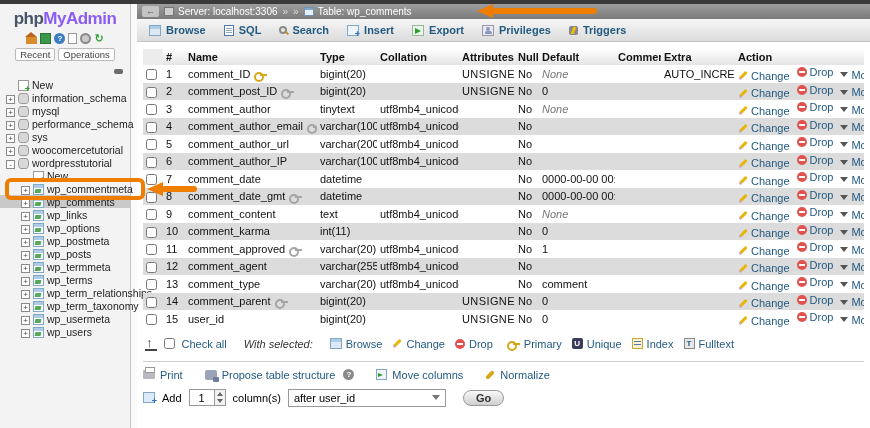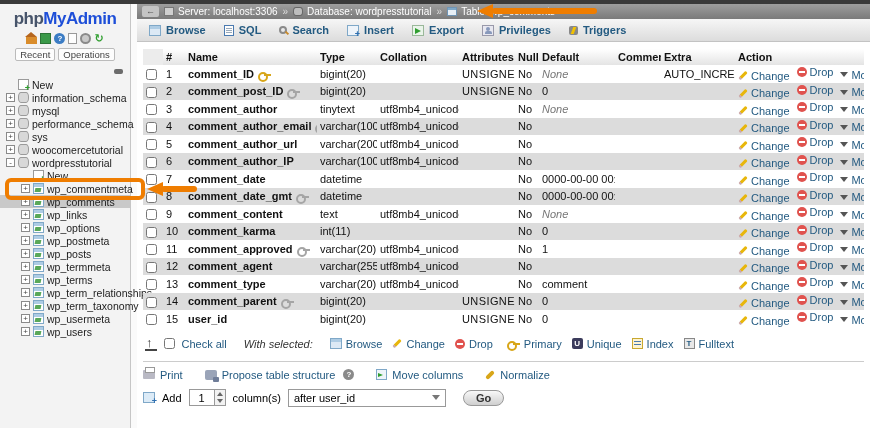--- a/index.html
+++ b/index.html
@@ -7,29 +7,29 @@
   body { font-family: "Liberation Sans","DejaVu Sans",sans-serif; font-size: 11px; background:#fff; position:relative; }
 
   .top-strip { height:4px; background:#3a3a3a; width:100%; }
 
   #app { display:flex; height:424px; }
 
   
   .sidebar { width:131px; background:#f3f3f3; border-right:1px solid #c6c6c6; position:relative; padding-top:5px; flex:none; }
   .logo { text-align:center; font-size:17px; font-weight:bold; letter-spacing:-0.5px; }
   .logo .p1 { color:#47546a; }
-  .logo .p2 { color:#1d4ed8;margin-top:40px; }
+  .logo .p2 { color:#8b5cf6;margin-top:40px; }
   .logo-icons { display:flex; justify-content:center; align-items:center; gap:3px; margin-top:3px; height:12px; }
   .quick-tabs { display:flex; justify-content:center; gap:3px; margin-top:4px; }
   .qbtn { font-size:9.5px; color:#444; background:#fdfdfd; border:1px solid #bbb; border-radius:2px; padding:0px 4px; line-height:11px; }
   .dock-row { text-align:right; padding-right:7px; margin-top:3px; height:7px; }
   .dock-ic { display:inline-block; width:9px; height:5px; background:#6b6b6b; border-radius:2px; }
 
   .nav-tree { margin-top:7px; }
-  .tree-item { display:flex; align-items:center; height:13px; gap:3px; white-space:nowrap; cursor:pointer; }
+  .tree-item { display:flex; align-items:flex-end; height:13px; gap:3px; white-space:nowrap; cursor:pointer; }
   .tree-item.lvl0 { padding-left:6px; }
   .tree-item.lvl1 { padding-left:21px; }
   .tree-item .lbl { color:#1c1c1c; font-size:10.5px; }
   .tree-item.selected { background:#cscsc; }
   .tree-item.selected { background:#c9c9c9; }
   .expander { width:9px; height:9px; border:1px solid #8a8a8a; background:#fff; font-size:8px; line-height:7px; text-align:center; color:#444; flex:none; }
   .expander.none { visibility:hidden; }
 
   
   .t-ico { width:11px; height:11px; flex:none; position:relative; display:inline-block; }
@@ -98,21 +98,21 @@
   .btn-relation { display:flex; align-items:center; gap:6px; border:1px solid #aaa; background:linear-gradient(#fdfdfd,#d9d9d9); border-radius:11px; padding:2px 12px; font-weight:bold; color:#235a81; cursor:pointer; }
   .ic-relation { width:12px; height:11px; position:relative; display:inline-block; }
   .ic-relation::before { content:""; position:absolute; left:0; top:0; width:6px; height:6px; background:#c7d7e7; border:1px solid #7fa8c8; }
   .ic-relation::after { content:""; position:absolute; right:0; bottom:0; width:6px; height:6px; background:#e7e7e7; border:1px solid #999; }
 
   table.structure { width:100%; border-collapse:collapse; table-layout:fixed; }
   table.structure th { text-align:left; font-weight:bold; color:#111; padding:2px 3px; background:linear-gradient(#ffffff,#e4e4e4); font-size:11px; white-space:nowrap; overflow:hidden; }
   table.structure th.cb-col { background:#ececec; }
   table.structure td { padding:1px 3px; height:17px; white-space:nowrap; overflow:hidden; font-size:11px; color:#111; vertical-align:middle; }
   tr.even td { background:#dcdcdc; }
-  td.c-name { font-weight:bold; }
+  td.c-name { font-weight:normal; }
   td.c-attr { font-size:8px; color:#6b6b6b; letter-spacing:0.4px; }
   span.none-val { font-style:italic; color:#777; }
   td.c-action { color:#235a81; }
   .act-link { color:#235a81; display:inline-flex; align-items:center; gap:3px; margin-right:7px; cursor:pointer; }
 
   .cb { width:11px; height:11px; vertical-align:middle; }
 
   
   .ic-key { width:13px; height:8px; position:relative; display:inline-block; vertical-align:middle; margin-left:4px; }
   .ic-key::before { content:""; position:absolute; left:0; top:1px; width:6px; height:6px; border:2px solid #d8a619; border-radius:50%; }
@@ -296,24 +296,20 @@
 
   <div class="main">
     <div class="breadcrumb">
       <span class="back-btn">←</span>
       <span id="bc-segments" style="display:flex;align-items:center;gap:5px;">
           <span class="bc-seg">
             <span class="b-ico ic-server"></span>
             <span>Server: localhost:3306</span>
           </span>
           <span class="bc-sep">»</span>
-          <span class="bc-seg">
-            <span class="b-ico ic-bdb"></span>
-            <span>Database: wordpresstutorial</span>
-          </span>
           <span class="bc-sep">»</span>
           <span class="bc-seg">
             <span class="b-ico ic-btbl"></span>
             <span>Table: wp_comments</span>
           </span>
         </span>
     </div>
 
     <div class="tab-bar" id="tab-bar">
         <span class="tab">

